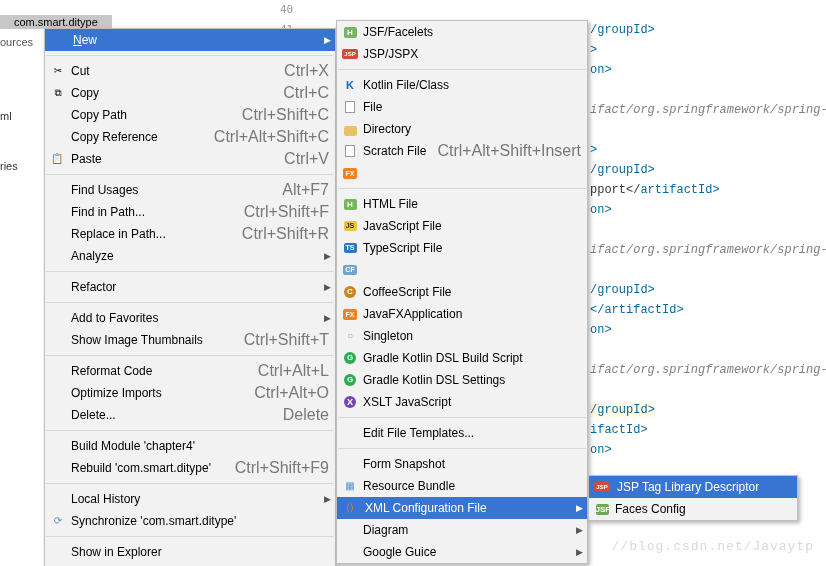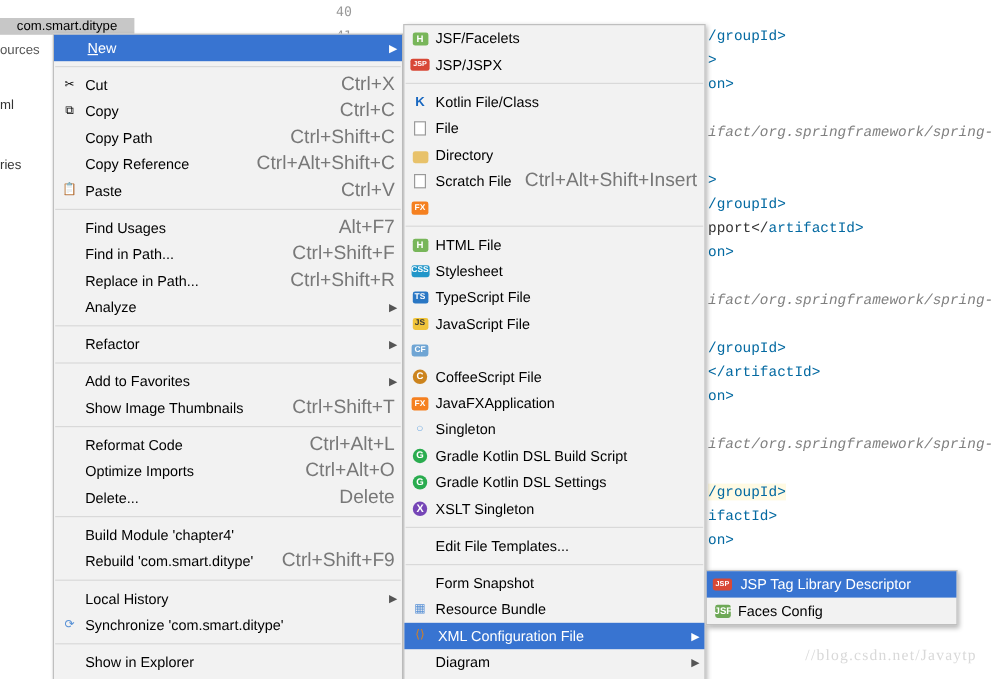--- a/index.html
+++ b/index.html
@@ -5,21 +5,21 @@
 * { margin: 0; padding: 0; box-sizing: border-box; }
 body { font-family: "Segoe UI", Tahoma, sans-serif; font-size: 12px; background: #fff; width: 826px; height: 566px; overflow: hidden; position: relative; color: #000; }
 .bg-code { position: absolute; left: 590px; top: 0; font-family: 'Courier New', monospace; font-size: 12px; line-height: 20px; color: #333; white-space: pre; }
 .bg-code .tag { color: #0369a1; }
 .bg-code .comment { color: #808080; font-style: italic; }
 .bg-code .hl { background: #fffae3; }
 .ln { position:absolute; left:280px; top:0; text-align:left; color:#999; font-size:11px; font-family:monospace; line-height:20px;}
 .ln div{width:24px;}
 .sources { position:absolute; left:0; top:0; font-size:11px; color:#555;margin-top:36px;}
 .pkg-sel { position:absolute; left:0; top:15px; font-size:11px; color:#000; background:#c7c7c7; padding:1px 14px;}
-.side-cut { position:absolute; left:0; font-size:11px; color:#333;}
+.side-cut { position:absolute; left:0; font-size:11px; color:#333;margin-top:28px;}
 
 .menu { position: absolute; background: #f2f2f2; border: 1px solid #bfbfbf; box-shadow: 2px 2px 4px rgba(0,0,0,0.3); }
 .menu1 { left: 44px; top: 28px; width: 292px; }
 .menu2 { left: 336px; top: 20px; width: 252px; }
 .menu3 { left: 588px; top: 475px; width: 210px; }
 .menu-row { height: 22px; line-height: 22px; display: flex; align-items: center; position: relative; padding-left: 26px; padding-right: 6px; }
 .menu-row.sel { background: #3874d1; color: #fff; padding-left: 28px; }
 .menu-row .label { flex: 1; white-space: nowrap; }
 .menu-row .shortcut { color: #787878; font-size: 16px; }
 .menu-row .mn { text-decoration: underline; }
@@ -34,21 +34,21 @@
 .ic-k { color:#1867c0; font-weight:bold; font-size:11px;}
 .ic-file { border:1px solid #999; width:10px; height:12px; background:#fff;}
 .ic-css { background:#2196c9; color:#fff; font-size:7px; font-weight:bold; width:15px; height:10px; line-height:10px; text-align:center; border-radius:2px;}
 .ic-js { background:#f0c43a; color:#333; font-size:7px; font-weight:bold; width:13px; height:10px; line-height:10px; text-align:center; border-radius:2px;}
 .ic-ts { background:#2a77c4; color:#fff; font-size:7px; font-weight:bold; width:13px; height:10px; line-height:10px; text-align:center; border-radius:2px;}
 .ic-cf { background:#6fa5d4; color:#fff; font-size:7px; font-weight:bold; width:14px; height:10px; line-height:10px; text-align:center; border-radius:2px;}
 .ic-cs { background:#cc841e; color:#fff; font-size:8px; font-weight:bold; border-radius:6px; width:12px; height:12px; line-height:12px; text-align:center;}
 .ic-xs { background:#7545b6; color:#fff; font-size:9px; font-weight:bold; border-radius:6px; width:12px; height:12px; line-height:12px; text-align:center;}
 .ic-g { background:#2aac4f; color:#fff; font-size:8px; font-weight:bold; border-radius:6px; width:12px; height:12px; line-height:12px; text-align:center;}
 .ic-xml{ color:#d88020; font-size:10px;}
-.watermark { position:absolute; right:12px; bottom:12px; color:#d9d9d9; font-size:13px; font-family:Liberation Serif, serif; letter-spacing:1px;}
+.watermark { position:absolute; right:12px; bottom:12px; color:#d9d9d9; font-size:13px; font-family:Liberation Mono, monospace; letter-spacing:1px;}
 </style>
 </head>
 <body>
 
 <div class="sources">ources</div>
 <div class="pkg-sel">com.smart.ditype</div>
 <div class="side-cut" style="top:82px">ml</div>
 <div class="side-cut" style="top:132px">ries</div>
 
 <div class="ln">
@@ -228,35 +228,29 @@
     </div>
  <div class="menu-sep"></div>
  <div class="menu-row">
       <span class="icon">
         <span class="ic-h">H</span>
       </span>
       <span class="label">HTML File</span>
     </div>
  <div class="menu-row">
       <span class="icon">
-        <span class="ic-css">CSS</span>
-      </span>
-      <span class="label">Stylesheet</span>
+        <span class="ic-js">JS</span>
+      </span>
+      <span class="label">JavaScript File</span>
     </div>
  <div class="menu-row">
       <span class="icon">
         <span class="ic-ts">TS</span>
       </span>
       <span class="label">TypeScript File</span>
-    </div>
- <div class="menu-row">
-      <span class="icon">
-        <span class="ic-js">JS</span>
-      </span>
-      <span class="label">JavaScript File</span>
     </div>
  <div class="menu-row">
       <span class="icon">
         <span class="ic-cf">CF</span>
       </span>
     </div>
  <div class="menu-row">
       <span class="icon">
         <span class="ic-cs">C</span>
       </span>
@@ -281,21 +275,21 @@
  <div class="menu-row">
       <span class="icon">
         <span class="ic-g">G</span>
       </span>
       <span class="label">Gradle Kotlin DSL Settings</span>
     </div>
  <div class="menu-row">
       <span class="icon">
         <span class="ic-xs">X</span>
       </span>
-      <span class="label">XSLT Singleton</span>
+      <span class="label">XSLT JavaScript</span>
     </div>
  <div class="menu-sep"></div>
  <div class="menu-row">
       <span class="label">Edit File Templates...</span>
     </div>
  <div class="menu-sep"></div>
  <div class="menu-row">
       <span class="label">Form Snapshot</span>
     </div>
  <div class="menu-row">

